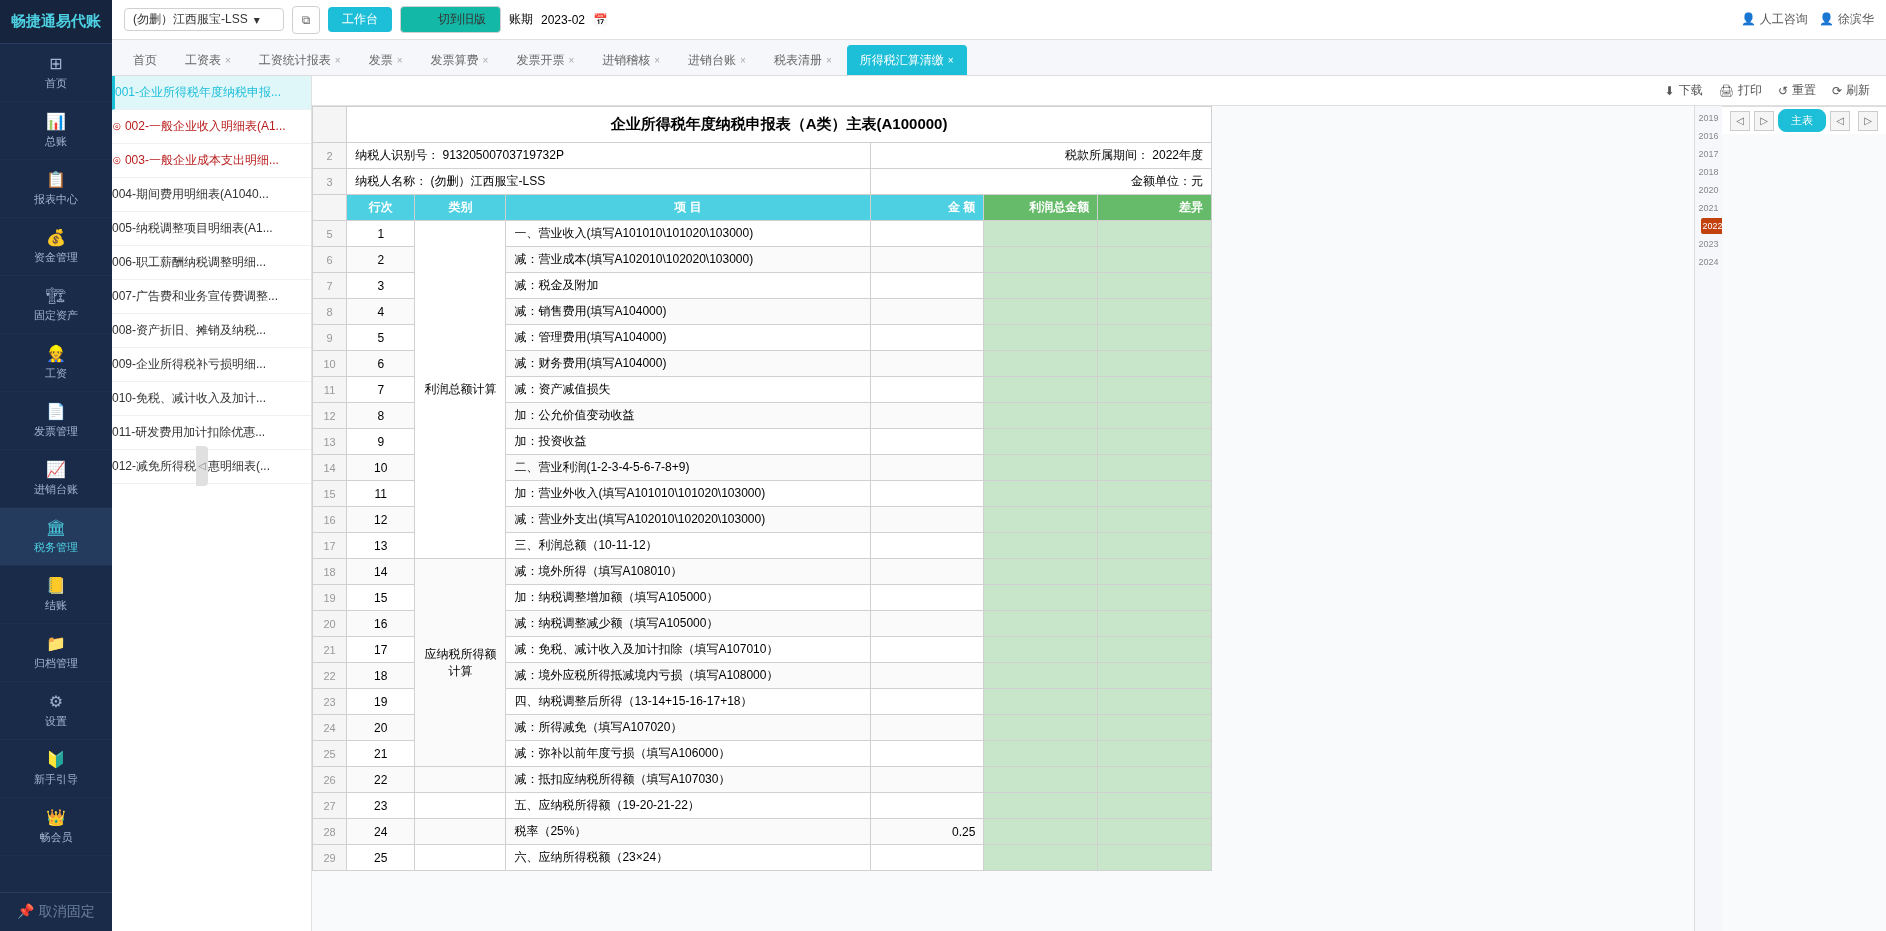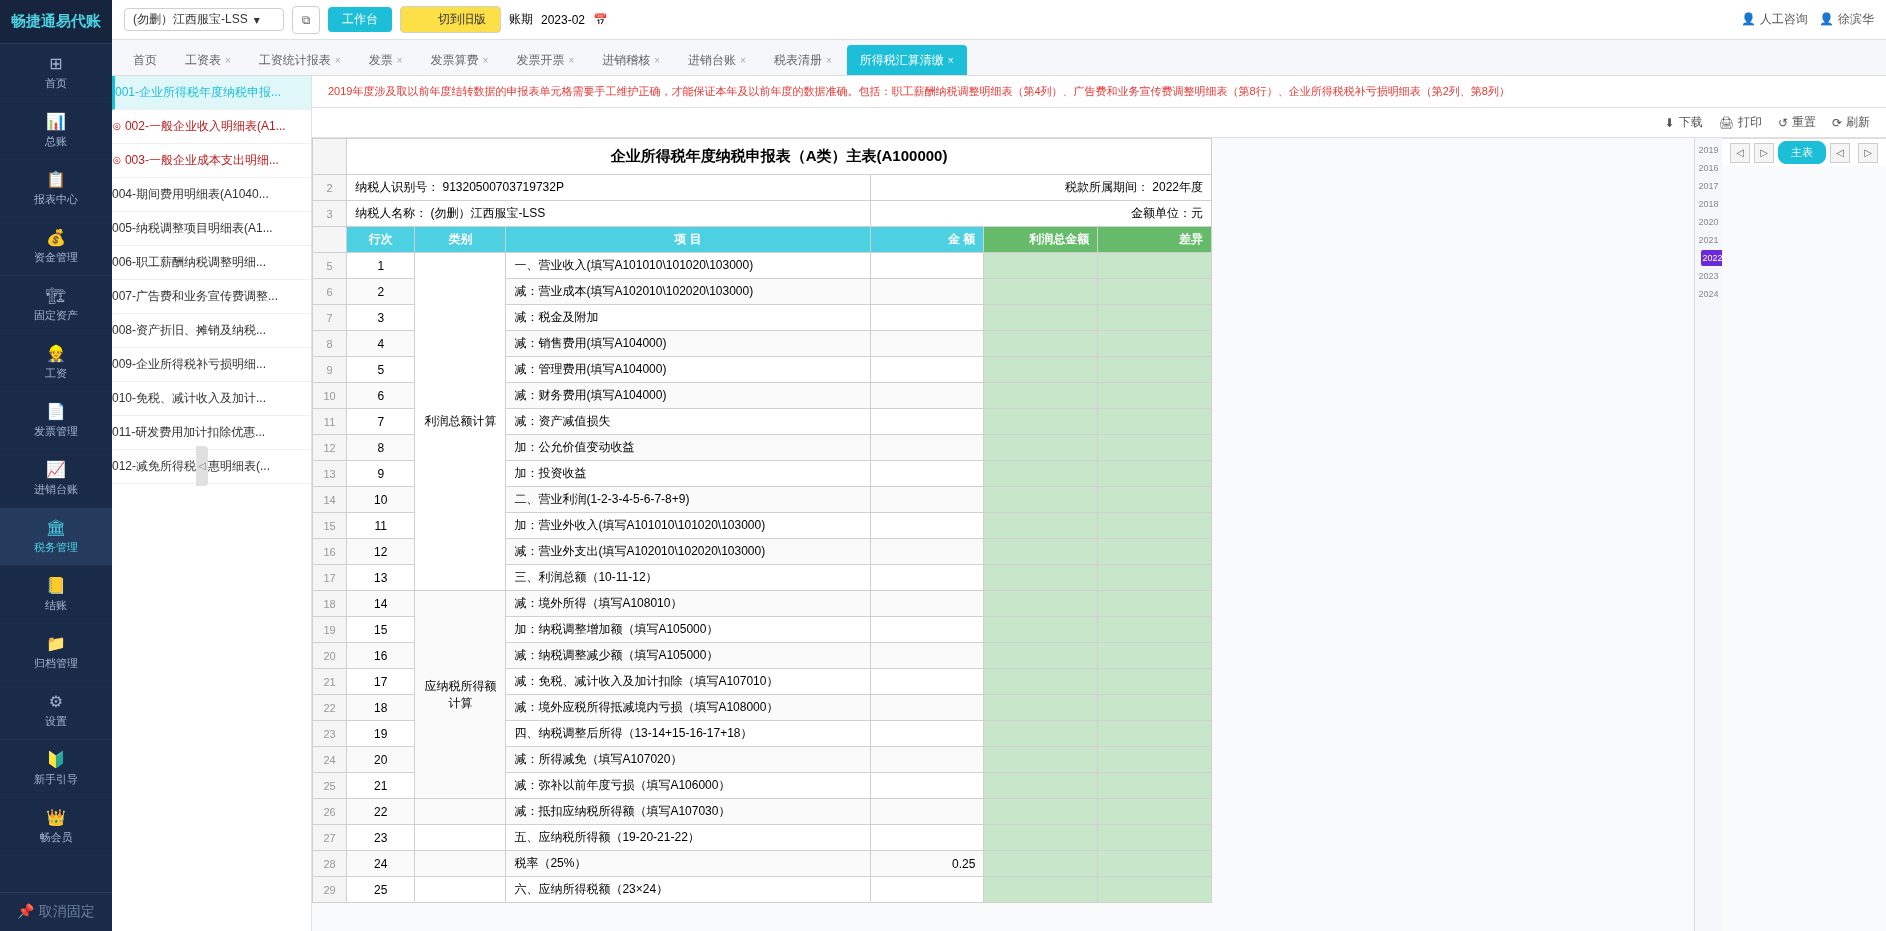--- a/index.html
+++ b/index.html
@@ -88,21 +88,21 @@
       color: #666;
     }
     .topbar-btn {
       padding: 4px 14px;
       border-radius: 4px;
       font-size: 12px;
       cursor: pointer;
       border: none;
     }
     .btn-primary { background: #1dbfd8; color: #fff; }
-    .btn-secondary { background: #fde047; border: 1px solid #d0d0d0; color: #333; padding-left: 37px; }
+    .btn-secondary { background: #14b8a6; border: 1px solid #d0d0d0; color: #333; padding-left: 37px; }
     .topbar-right {
       margin-left: auto;
       display: flex;
       align-items: center;
       gap: 12px;
       font-size: 12px;
       color: #555;
     }
 
     
@@ -230,21 +230,21 @@
     }
     .right-panel-year {
       font-size: 9px;
       color: #888;
       writing-mode: horizontal-tb;
       padding: 3px 2px;
       cursor: pointer;
       text-align: center;
     }
     .right-panel-year.active {
-      background: #6d28d9;
+      background: #c2410c;
       color: #fff;
       border-radius: 2px;
       width: 24px;
       margin-left: 8px;
     }
 
     
     .tax-table {
       border-collapse: collapse;
       min-width: 900px;
@@ -449,21 +449,20 @@
       <div class="left-panel-item">009-企业所得税补亏损明细...</div>
       <div class="left-panel-item">010-免税、减计收入及加计...</div>
       <div class="left-panel-item">011-研发费用加计扣除优惠...</div>
       <div class="left-panel-item">012-减免所得税优惠明细表(...</div>
 
       <div style="position: absolute; left: 196px; top: 50%; transform: translateY(-50%); background: #e0e0e0; width: 12px; height: 40px; display:flex; align-items:center; justify-content:center; cursor:pointer; border-radius: 0 4px 4px 0; font-size:10px; color:#888; z-index:10;">◁</div>
     </div>
 
     <div class="main-content">
 
-      <div class="warning-bar">2019年度涉及取以前年度结转数据的申报表单元格需要手工维护正确，才能保证本年及以前年度的数据准确。包括：职工薪酬纳税调整明细表（第4列）、广告费和业务宣传费调整明细表（第8行）、企业所得税税补亏损明细表（第2列、第8列）</div>
 
       <div class="table-toolbar">
         <div class="toolbar-btn">
           <span>⬇</span>
           <span>下载</span>
         </div>
         <div class="toolbar-btn">
           <span>🖨</span>
           <span>打印</span>
         </div>

